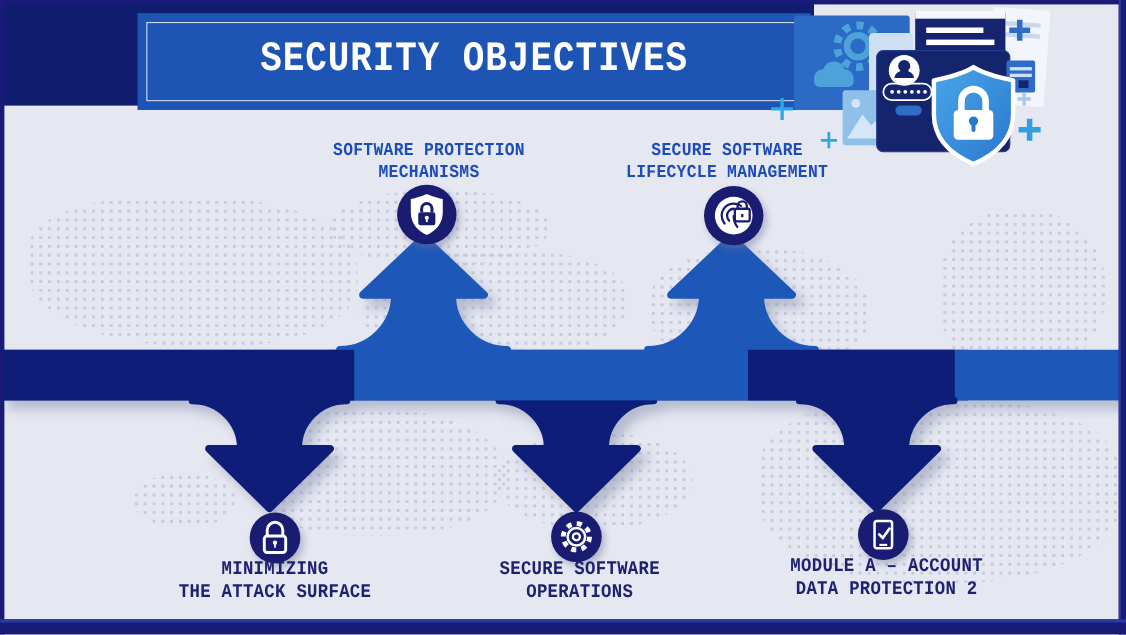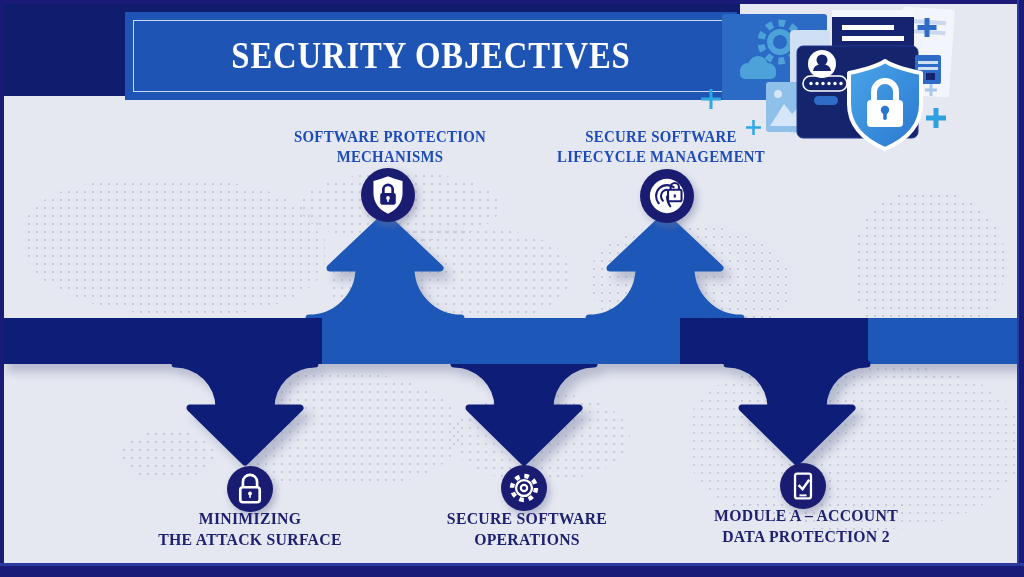--- a/index.html
+++ b/index.html
@@ -1,17 +1,17 @@
 <!DOCTYPE html>
 <html style="--background: #e5e7f1; --border_navy: #1a1b78; --header_navy: #101d6e; --banner_blue: #1e55b5; --ribbon_navy: #0e1e78; --ribbon_blue: #1d57b8; --badge_navy: #1a1c72; --label_blue: #1d4cb8; --label_navy: #1e2170; --dots_gray: #c7cbdb; --accent_cyan: #2ea8e2; --illus_blue: #2b6bc6; --illus_light: #4ea2da; --title_white: #ffffff;"><head>
 <meta charset="utf-8">
 <style>
   html,body{margin:0;padding:0;background:#cfd3e2;}
   .stage{position:relative;width:1024px;height:577px;overflow:hidden;
-         background:var(--background);font-family:Liberation Serif, serif;
+         background:var(--background);font-family:Liberation Mono, monospace;
          -webkit-font-smoothing:antialiased;}
   
   .dots{position:absolute;z-index:1;
         background-image:radial-gradient(var(--dots_gray) 1.3px, transparent 1.45px);
         background-size:8px 8px;}
   
   .ribbon{position:absolute;left:0;top:0;z-index:3;
           filter:drop-shadow(7px 8px 5px rgba(125,133,165,.45));}
   .fnavy{fill:var(--ribbon_navy);stroke:var(--ribbon_navy);stroke-width:7;stroke-linejoin:round;}
   .froyal{fill:var(--ribbon_blue);stroke:var(--ribbon_blue);stroke-width:7;stroke-linejoin:round;}

